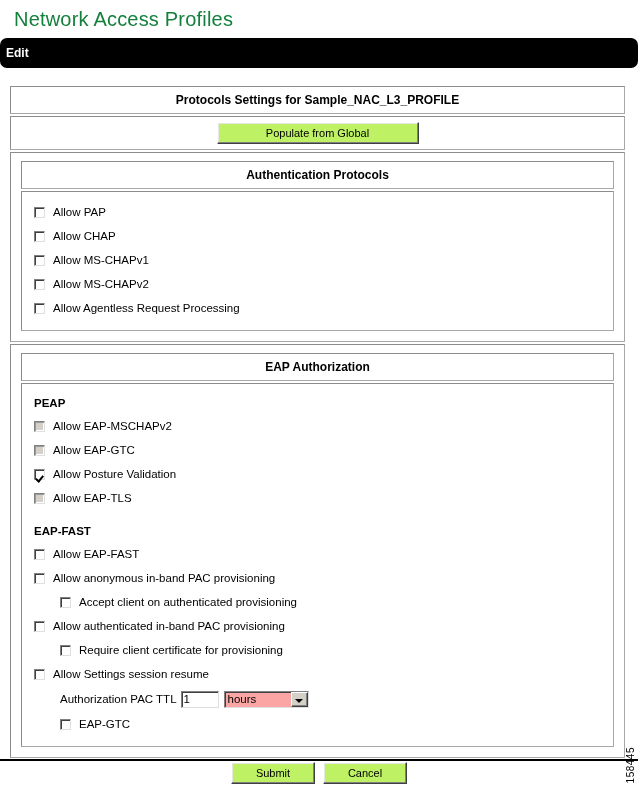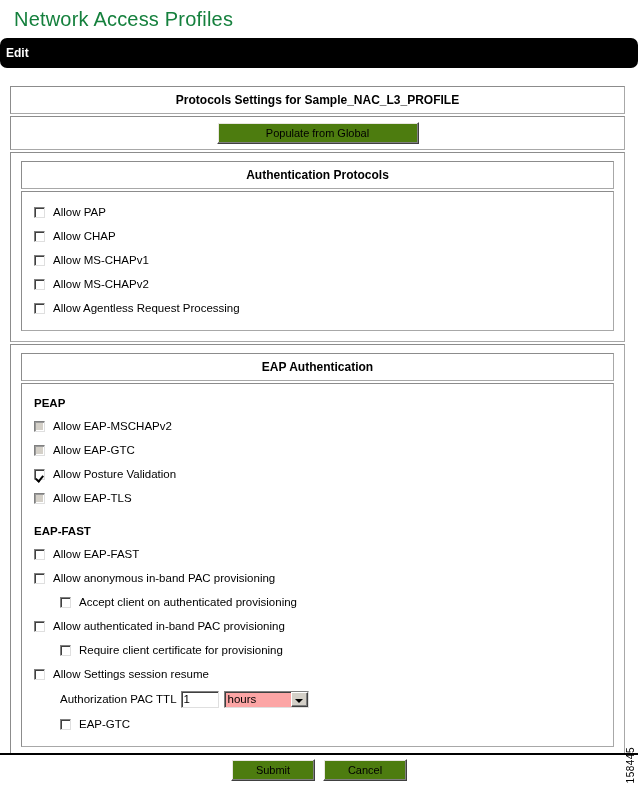--- a/index.html
+++ b/index.html
@@ -70,21 +70,21 @@
 
   
   .button-row {
     padding: 5px 6px;
     text-align: center;
   }
 
   
   .btn {
     display: inline-block;
-    background: #4d7c0f;
+    background: #bef264;
     border-top: 1px solid #ffffff;
     border-left: 1px solid #ffffff;
     border-right: 1px solid #404040;
     border-bottom: 1px solid #404040;
     box-shadow: inset -1px -1px 0 #808080, inset 1px 1px 0 #e8e6e1;
     font-family: "Liberation Sans", sans-serif;
     font-size: 11px;
     color: #000;
     padding: 3px 10px;
     line-height: 14px;
@@ -229,21 +229,21 @@
     font-size: 11.5px;
   }
   .ttl-row .ttl-label { margin-right: 4px; white-space: nowrap; }
 
   
   .bottom-bar {
     position: absolute;
     left: 0;
     bottom: 0;
     width: 638px;
-    height: 32px;
+    height: 26px;
     box-sizing: border-box;
     background: #ffffff;
     border-top: 2px solid #000000;
     display: flex;
     align-items: center;
     justify-content: center;
     gap: 8px;
   }
   .bottom-bar .spacer { flex: 1 1 auto; }
 
@@ -315,21 +315,21 @@
           </div>
 
         </div>
       </div>
     </div>
   </div>
 
   <div class="panel">
     <div class="panel-body">
       <div class="panel">
-        <div class="panel-title">EAP Authentication</div>
+        <div class="panel-title">EAP Authorization</div>
       </div>
       <div class="panel">
         <div class="panel-body">
 
           <div class="group-head">PEAP</div>
 
           <div class="row indent-0">
             <span class="cb disabled"></span>
             <span class="lbl">Allow EAP-MSCHAPv2</span>
           </div>

